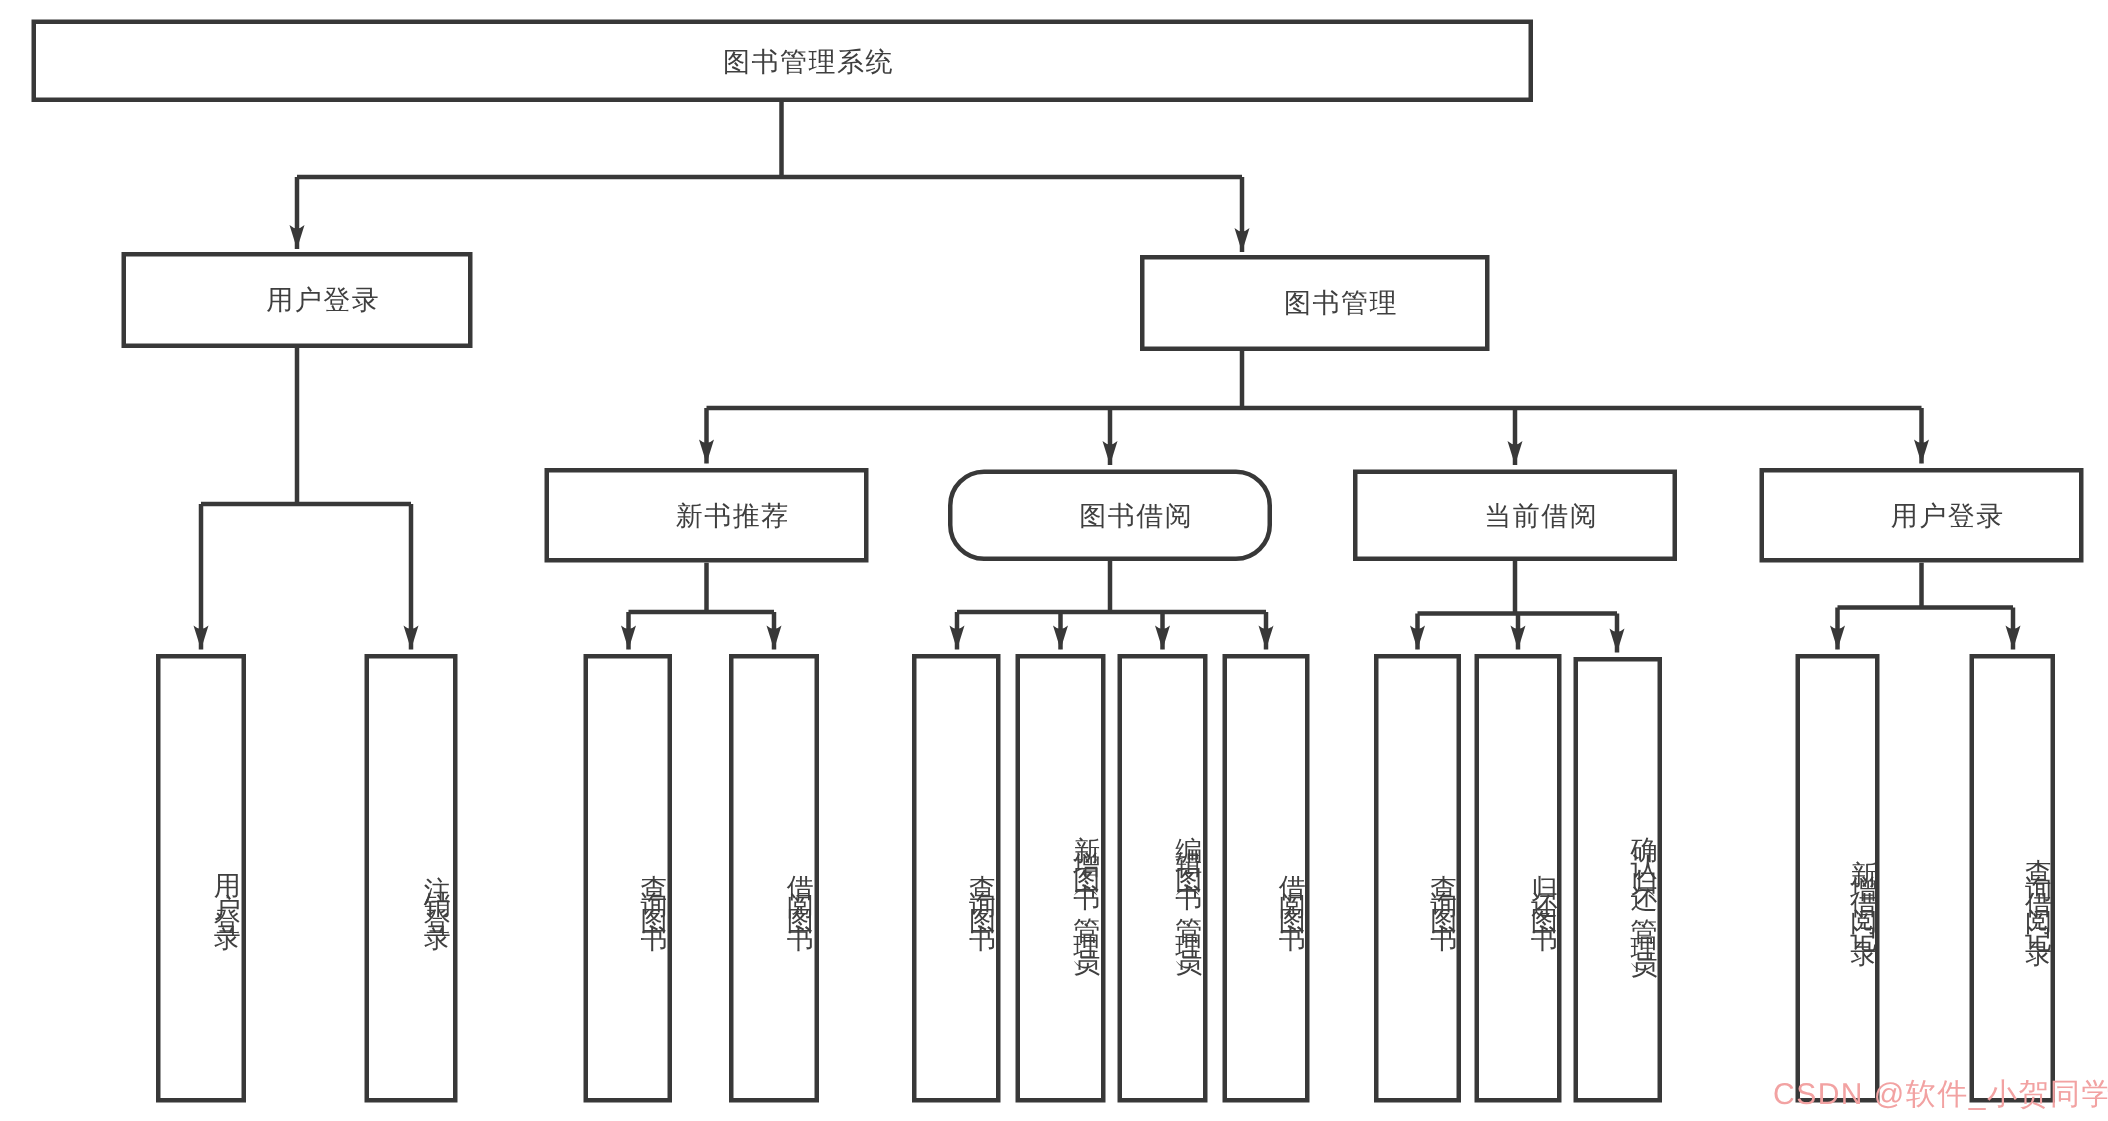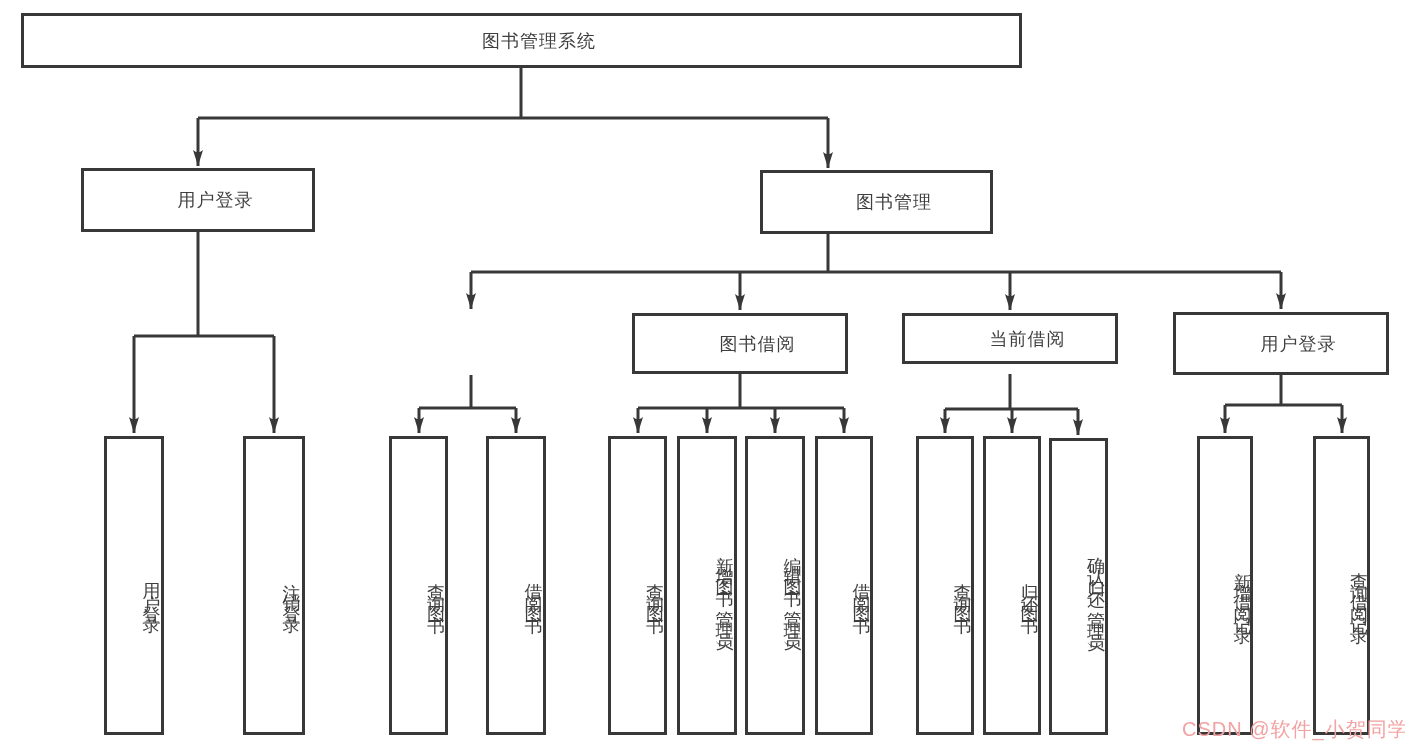--- a/index.html
+++ b/index.html
@@ -17,22 +17,22 @@
   .v{
     writing-mode:vertical-rl;text-orientation:mixed;
     font-size:18px;letter-spacing:11px;line-height:1;
     padding-top:11px; 
   }
   
   #n-root     {left:21px;  top:13px;  width:1001px;height:55px;}
   #n-login    {left:81px;  top:168px; width:234px; height:64px;}
   #n-mgmt     {left:712px; top:170px; width:233px; height:64px;margin-left:48px;}
   #n-recommend{left:363px; top:312px; width:216px; height:63px;}
-  #n-borrow   {left:632px; top:313px; width:216px; height:61px;}
-  #n-current  {left:902px; top:313px; width:216px; height:51px;}
+  #n-borrow   {left:632px; top:313px; width:216px; height:61px;border-radius:24px;}
+  #n-current  {left:902px; top:313px; width:216px; height:61px;}
   #n-records  {left:1173px;top:312px; width:216px; height:63px;}
   #n-l1a{left:104px; top:436px;width:60px;height:299px;}
   #n-l1b{left:243px; top:436px;width:62px;height:299px;}
   #n-l2a{left:389px; top:436px;width:59px;height:299px;}
   #n-l2b{left:486px; top:436px;width:60px;height:299px;}
   #n-l3a{left:608px; top:436px;width:59px;height:299px;}
   #n-l3b{left:677px; top:436px;width:60px;height:299px;}
   #n-l3c{left:745px; top:436px;width:60px;height:299px;}
   #n-l3d{left:815px; top:436px;width:58px;height:299px;}
   #n-l4a{left:916px; top:436px;width:58px;height:299px;}
@@ -86,20 +86,21 @@
       <path d="M1225 405 V433" marker-end="url(#arrow)"></path>
       <path d="M1342 405 V433" marker-end="url(#arrow)"></path>
     </g>
   </svg>
 
   <div class="node h" id="n-root">图书管理系统</div>
 
   <div class="node h" id="n-login">用户登录</div>
   <div class="node h" id="n-mgmt">图书管理</div>
 
+  <div class="node h" id="n-recommend">新书推荐</div>
   <div class="node h" id="n-borrow">图书借阅</div>
   <div class="node h" id="n-current">当前借阅</div>
   <div class="node h" id="n-records">用户登录</div>
 
   <div class="node v" id="n-l1a">用户登录</div>
   <div class="node v" id="n-l1b">注销登录</div>
 
   <div class="node v" id="n-l2a">查询图书</div>
   <div class="node v" id="n-l2b">借阅图书</div>
 

